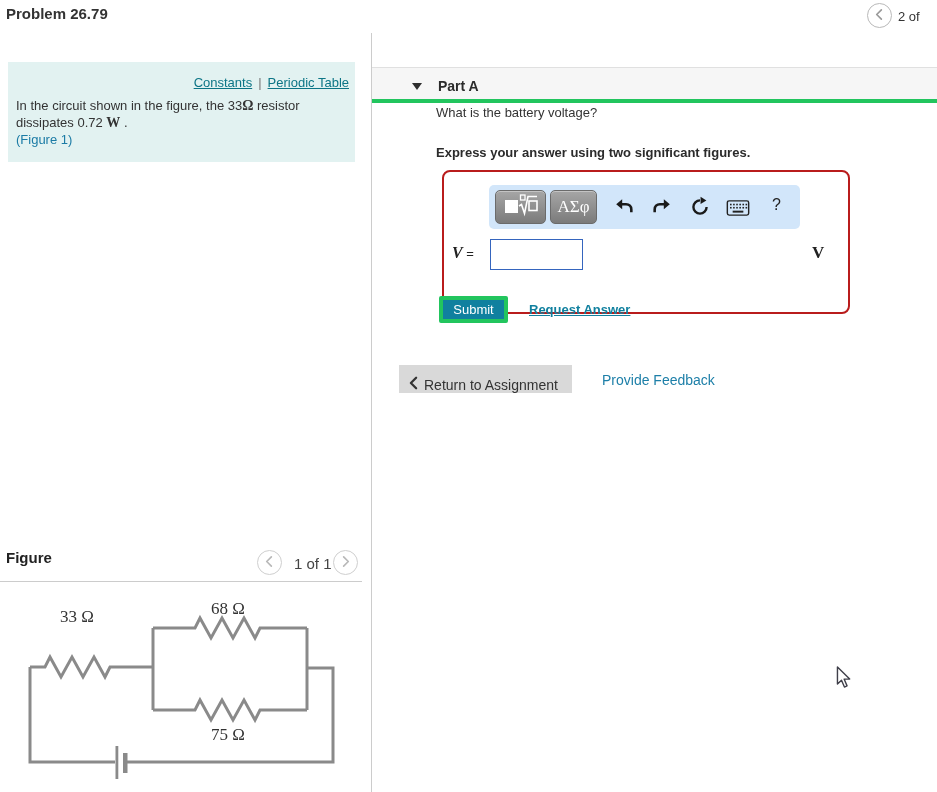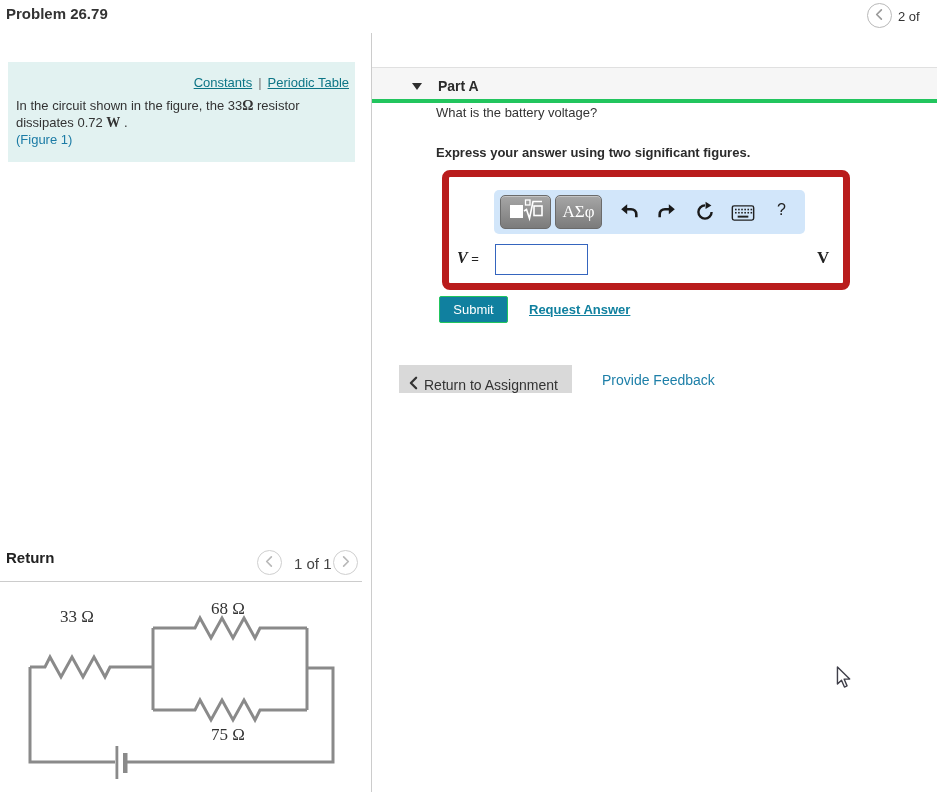--- a/index.html
+++ b/index.html
@@ -27,40 +27,40 @@
 
   
   .parta-band { position:absolute; left:372px; top:67px; width:565px; height:36px; background:#f6f6f6;
                 border-top:1px solid #e0e0e0; border-bottom:4px solid #22c55e; }
   .tri-down { position:absolute; left:40px; top:15px; width:0; height:0;
               border-left:5.5px solid transparent; border-right:5.5px solid transparent; border-top:7px solid #2e2e2e; }
   .parta-label { position:absolute; left:66px; top:10px; font-size:14px; font-weight:bold; color:#2b2b2b; }
   .question { position:absolute; left:436px; top:105px; font-size:13px; color:#333; }
   .instruction { position:absolute; left:436px; top:145px; font-size:13px; font-weight:bold; color:#2b2b2b; }
 
-  .answer-box { position:absolute; left:442px; top:170px; width:408px; height:120px; background:#fff;
-                border:7px solid #b91c1c; border-radius:8px; }
+  .answer-box { position:absolute; left:442px; top:170px; width:408px; height:144px; background:#fff;
+                border:2px solid #b91c1c; border-radius:8px; }
   .eq-toolbar { position:absolute; left:45px; top:13px; width:311px; height:44px; background:#d2e6fa; border-radius:5px; }
   .tool-btn { position:absolute; top:5px; height:34px; border:1px solid #6b6b6b; border-radius:5px;
               background:linear-gradient(#a6a6a6,#7b7b7b); box-shadow:inset 0 1px 0 rgba(255,255,255,.35);
               display:flex; align-items:center; justify-content:center; cursor:pointer; }
   #btn-templates { left:6px; width:51px; }
   #btn-greek { left:61px; width:47px; color:#fff; font-family:"Liberation Serif", serif; font-size:17px; }
   .tool-icon { position:absolute; top:11px; width:22px; height:22px; cursor:pointer; }
   .help-q { position:absolute; left:283px; top:11px; font-size:16px; color:#222; cursor:pointer; }
 
   .v-label { position:absolute; left:8px; top:72px; font-size:13px; color:#222; }
   .v-label .var { font-family:"Liberation Serif", serif; font-style:italic; font-weight:bold; font-size:16px; }
   .answer-input { position:absolute; left:46px; top:67px; width:93px; height:31px;
                   border:1.5px solid #3565be; background:#fff; font-size:14px; padding:0 6px; outline:none; }
   .unit-label { position:absolute; left:368px; top:71px; font-family:"Liberation Serif", serif;
                 font-weight:bold; font-size:17px; color:#222; }
 
   .submit-btn { position:absolute; left:439px; top:296px; width:69px; height:27px; background:#10809f;
-                color:#fff; border:1px solid #22c55e; border-radius:2px; font-size:13px;
+                color:#fff; border:4px solid #22c55e; border-radius:2px; font-size:13px;
                 font-family:"Liberation Sans", sans-serif; cursor:pointer; }
   .request-link { position:absolute; left:529px; top:302px; font-size:13px; font-weight:bold;
                   color:#10809f; text-decoration:underline; cursor:pointer;text-align:right; }
 
   .return-btn { position:absolute; left:399px; top:365px; height:28px; background:#d9d9d9; border:none;
                 font-size:14px; color:#333; padding:0 14px 0 10px; display:flex; align-items:flex-end; gap:6px;
                 font-family:"Liberation Sans", sans-serif; cursor:pointer; }
   .feedback-link { position:absolute; left:602px; top:372px; font-size:14px; color:#1d7fa8; cursor:pointer; }
 
   
@@ -171,21 +171,21 @@
   <button class="return-btn">
     <span>
       <svg width="9" height="14" viewBox="0 0 10 16">
           <polyline points="8,2 2,8 8,14" fill="none" stroke="#333" stroke-width="2.6" stroke-linecap="round" stroke-linejoin="round"></polyline>
         </svg>
     </span>
     <span>Return to Assignment</span>
   </button>
   <a class="feedback-link">Provide Feedback</a>
 
-  <div class="figure-title">Return</div>
+  <div class="figure-title">Figure</div>
   <div class="nav-circle" id="pag-prev">
     <span>
       <svg width="13" height="13" viewBox="0 0 14 14">
           <polyline points="9,2 4,7 9,12" fill="none" stroke="#b8b8b8" stroke-width="1.8" stroke-linecap="round" stroke-linejoin="round"></polyline>
         </svg>
     </span>
   </div>
   <div class="pag-label">1 of 1</div>
   <div class="nav-circle" id="pag-next">
     <span>

